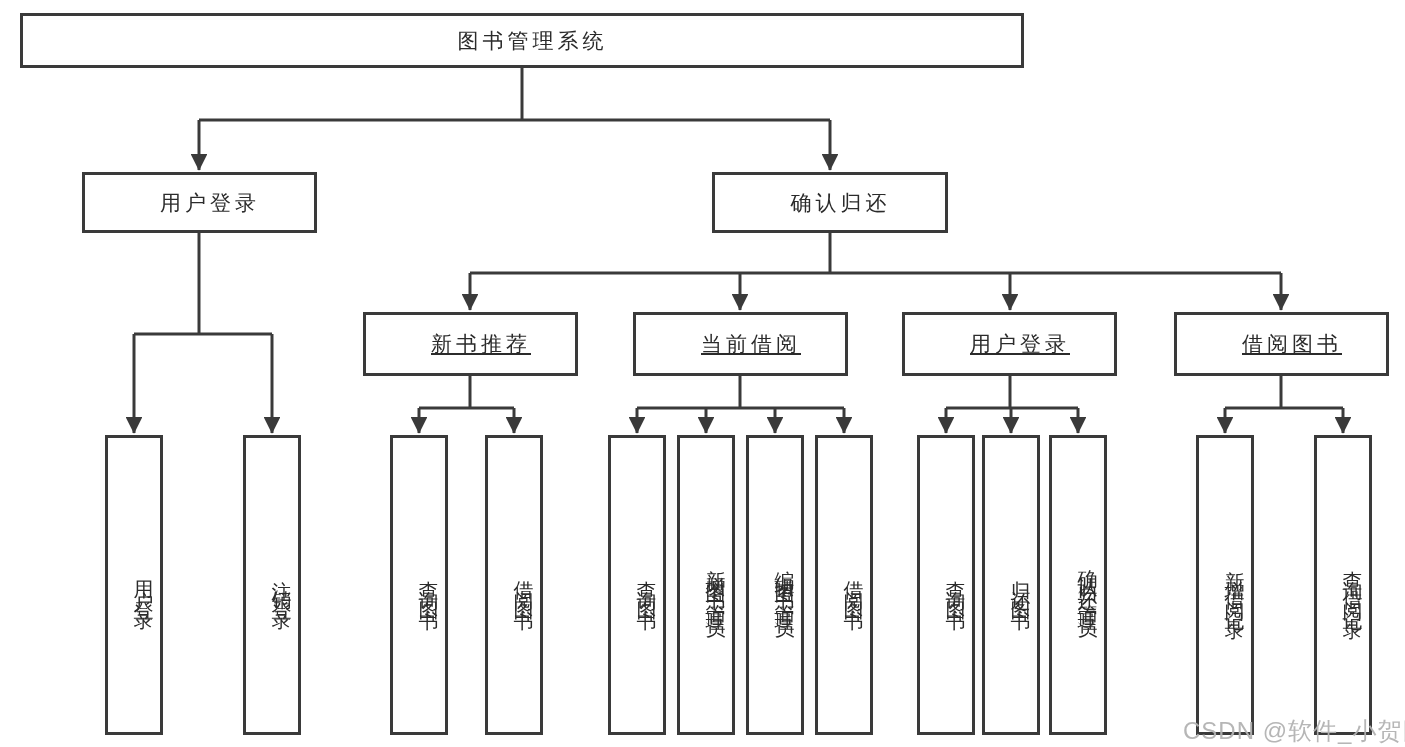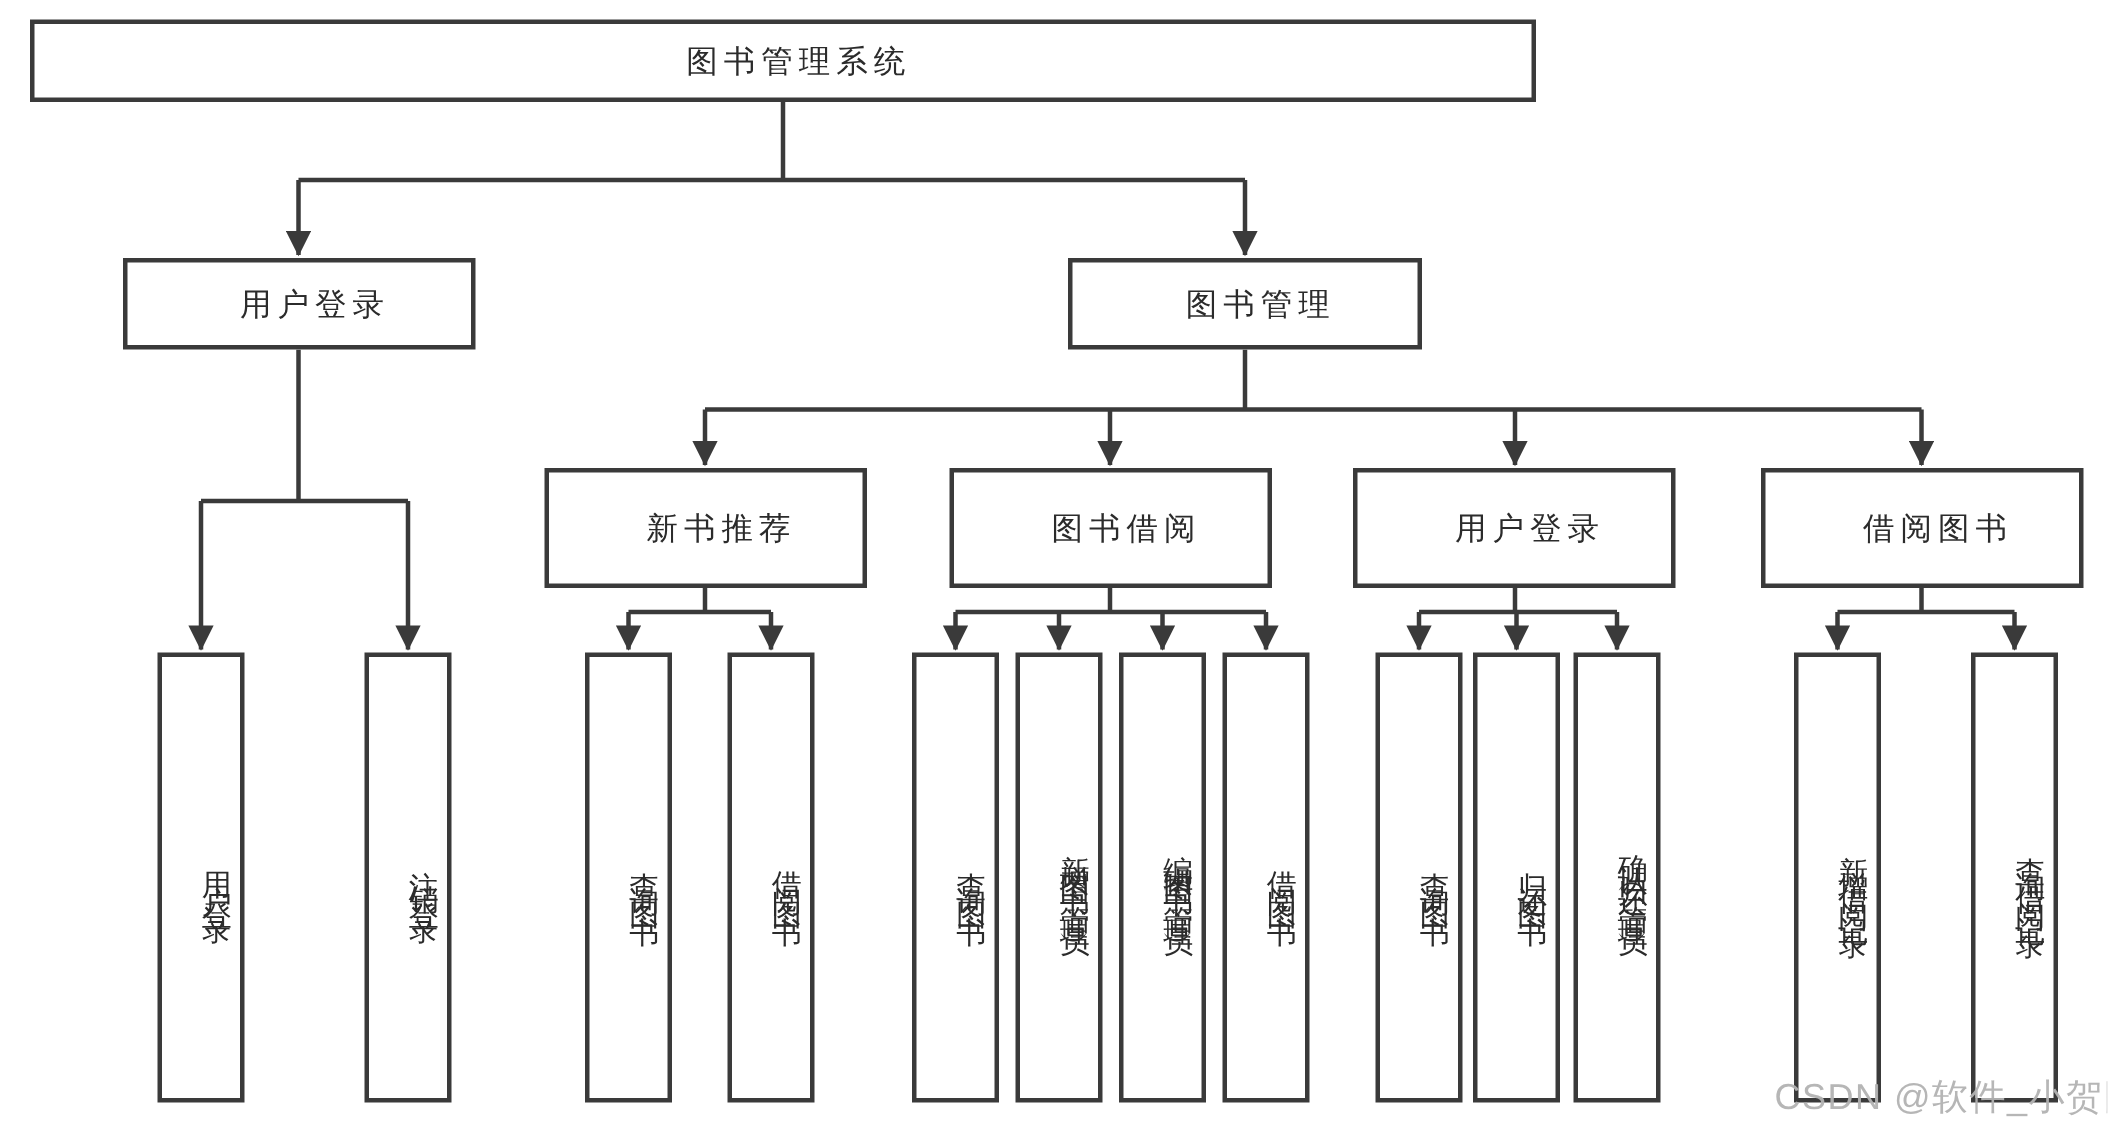--- a/index.html
+++ b/index.html
@@ -29,21 +29,21 @@
     font-size: 21px;
     letter-spacing: 4px;
     color: #2b2b2b;
     white-space: nowrap;
     z-index: 2;
     padding-left: 21px;
   }
   .root-node   { left: 20px;  top: 13px;  width: 1004px; height: 55px; }
   .l2-a        { left: 82px;  top: 172px; width: 235px;  height: 61px; }
   .l2-b        { left: 712px; top: 172px; width: 236px;  height: 61px; }
-  .l3          { top: 312px;  height: 80px; width: 215px; }
+  .l3          { top: 312px;  height: 64px; width: 215px; text-decoration: underline; }
   .l3-0        { left: 363px; }
   .l3-1        { left: 633px; }
   .l3-2        { left: 902px; }
   .l3-3        { left: 1174px; }
   .vnode {
     top: 435px;
     width: 58px;
     height: 300px;
     writing-mode: vertical-lr;
     text-orientation: mixed;
@@ -144,28 +144,28 @@
   </svg>
 
   <div class="node root-node">
     <span>图书管理系统</span>
   </div>
 
   <div class="node l2-a">
     <span>用户登录</span>
   </div>
   <div class="node l2-b">
-    <span>图书管理</span>
+    <span>确认归还</span>
   </div>
 
   <div class="node l3 l3-0">
     <span>新书推荐</span>
   </div>
   <div class="node l3 l3-1">
-    <span>图书借阅</span>
+    <span>当前借阅</span>
   </div>
   <div class="node l3 l3-2">
     <span>用户登录</span>
   </div>
   <div class="node l3 l3-3">
     <span>借阅图书</span>
   </div>
 
   <div class="node vnode v-0">用户登录</div>
   <div class="node vnode v-1">注销登录</div>

